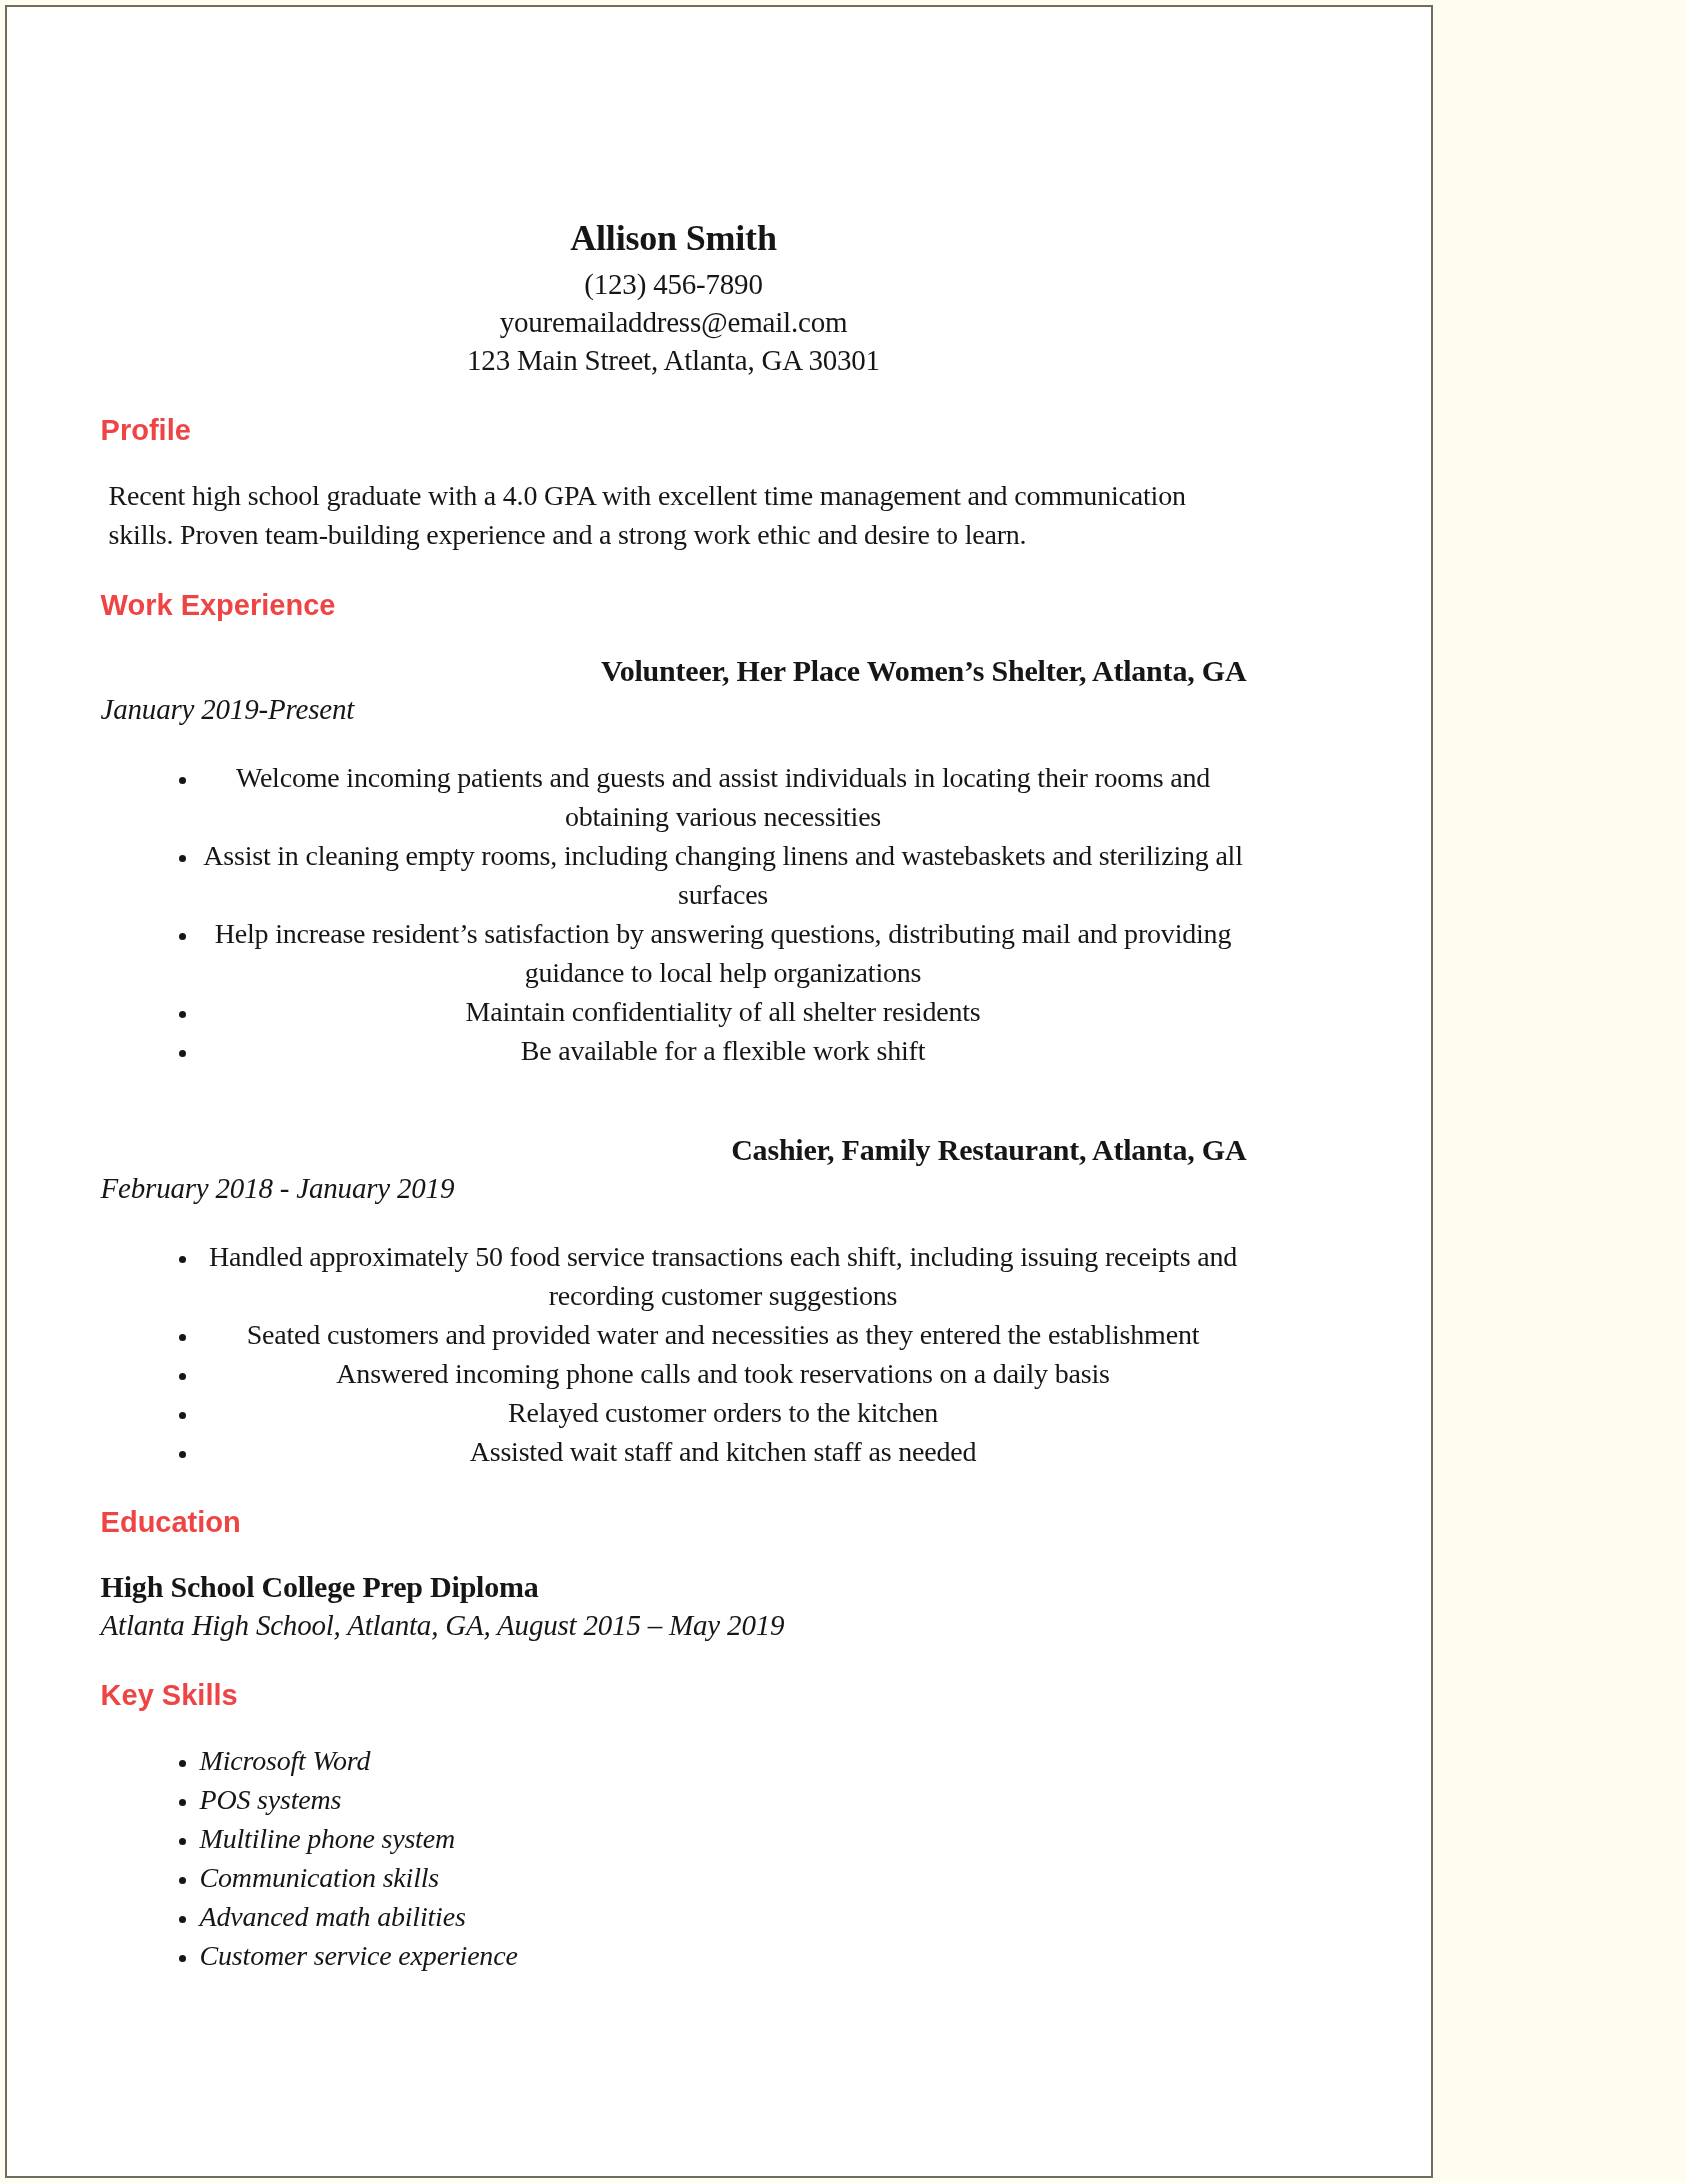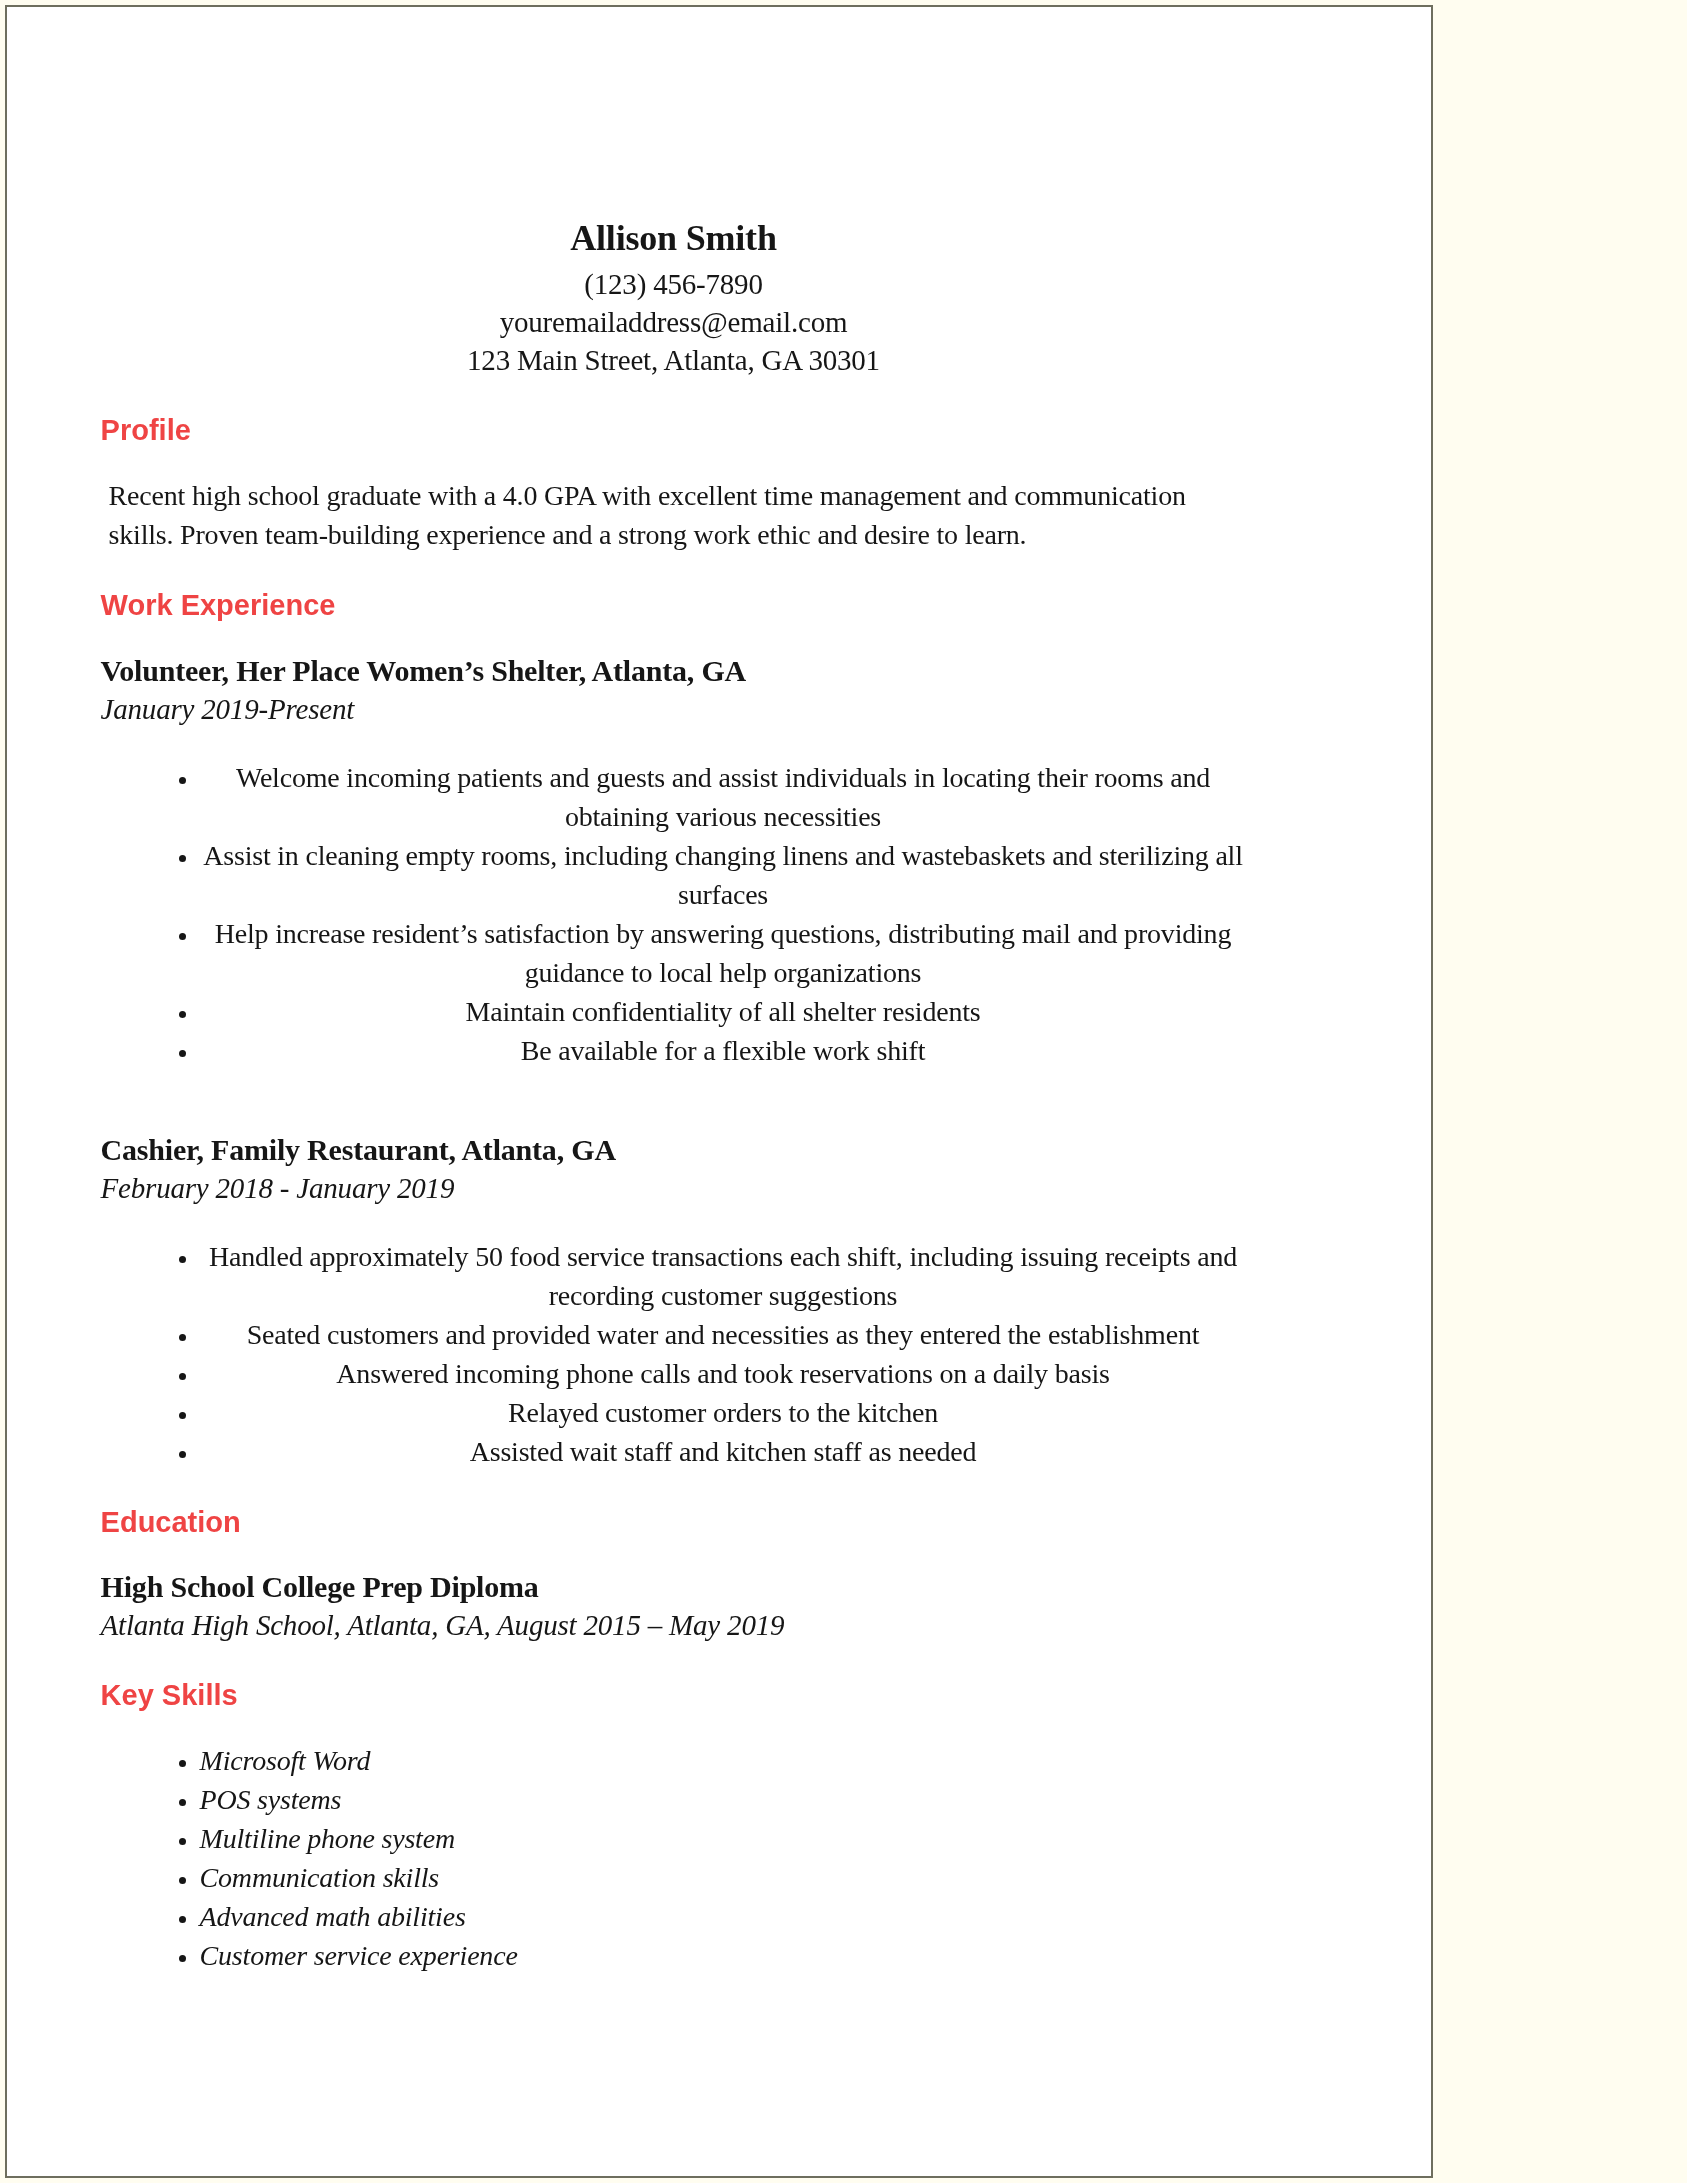--- a/index.html
+++ b/index.html
@@ -71,20 +71,21 @@
   .job {
     margin-top: 30px;
   }
   .job + .job {
     margin-top: 61px;
   }
   .job-title {
     font-weight: bold;
     font-size: 30px;
     line-height: 38px;
+    text-align: right;
   }
   .job-dates, .edu-school {
     font-style: italic;
     font-size: 29px;
     line-height: 38px;
   }
   ul.bullets {
     margin: 30px 0 0 0;
     padding-left: 99px;
     max-width: 1321px;

